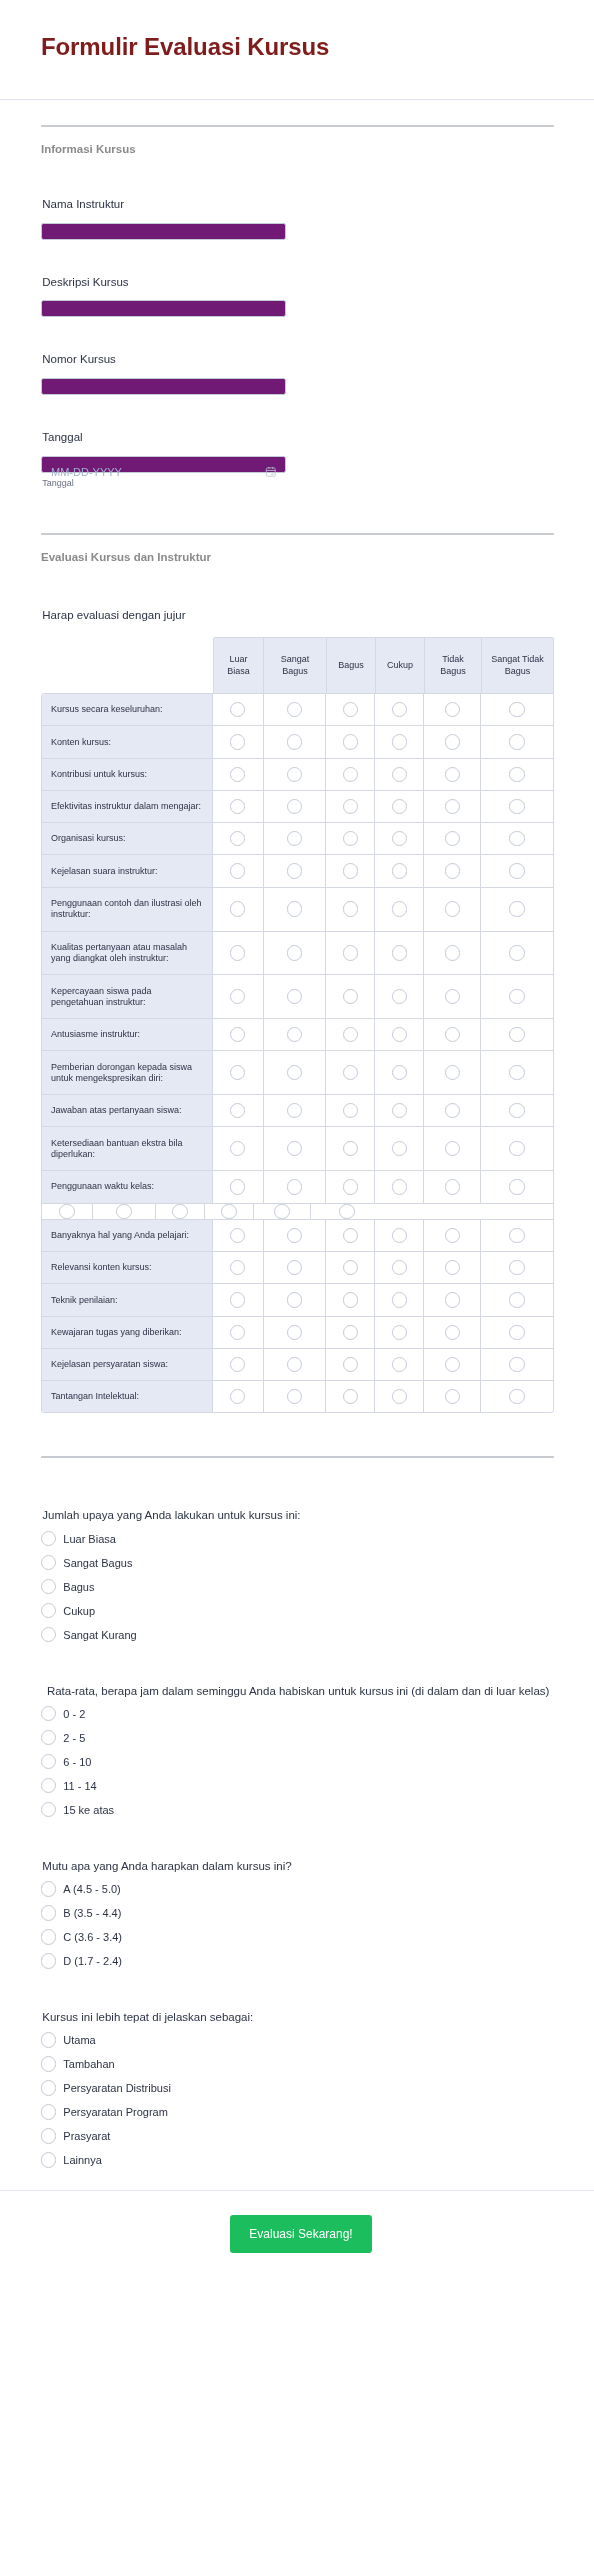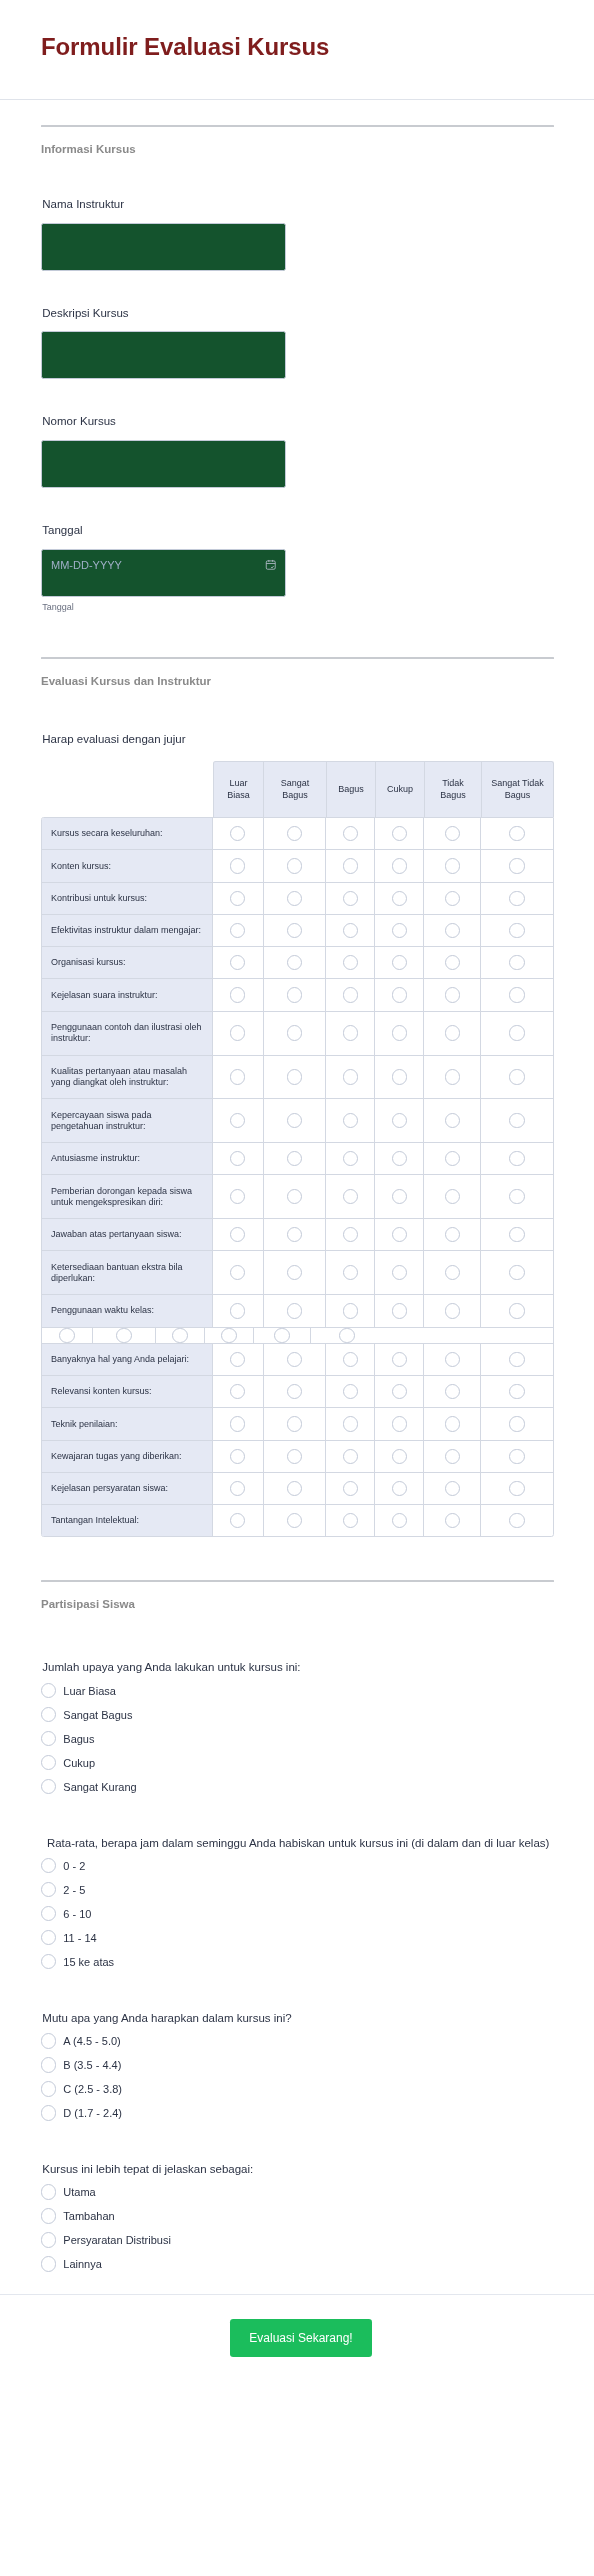--- a/index.html
+++ b/index.html
@@ -4,21 +4,21 @@
 <style>
   * { box-sizing: border-box; margin: 0; padding: 0; }
   html, body { width: 595px; background: #ffffff; }
   body { font-family: "Liberation Sans", "DejaVu Sans", sans-serif; color: #2c3345; }
   .header { height: 100px; border-bottom: 0.6px solid #dfe3ea; position: relative; }
   .title { position: absolute; left: 41px; top: 33px; font-size: 24px; font-weight: bold; color: #7f1d1d; letter-spacing: -0.1px; }
   .section { position: relative; padding: 0 41px; }
   .divider { height: 1.9px; background: #c8cbd0; border-radius: 0.6px; }
   .section-heading { font-size: 11.5px; font-weight: bold; color: #8a8a8a; margin-top: 16.6px; }
   .field-label { font-size: 11.5px; color: #2c3345; }
-  .text-input { display: block; width: 245px; height: 48px; border: 0.6px solid #c3cad8; border-radius: 2.6px; background: #14532d; margin-top: 12.8px; position: relative; }
+  .text-input { display: block; width: 245px; height: 17px; border: 0.6px solid #c3cad8; border-radius: 2.6px; background: #701a75; margin-top: 12.8px; position: relative; }
   .date-input .ph { position: absolute; left: 9px; top: 9px; font-size: 11px; color: #a0b0c8; }
   .date-input .cal { position: absolute; right: 9px; top: 9px; width: 11.5px; height: 11.5px; }
   .sublabel { font-size: 9px; color: #6a7080; margin-top: 5.1px; }
   
   .matrix { margin-top: 16.6px; }
   .mrow { display: flex; }
   .mhead { height: 56px; }
   .mhead .corner { width: 172px; }
   .mhead .hcell { background: #e5e9f4; border-top: 0.6px solid #d3d8e2; border-right: 0.6px solid #d3d8e2; display: flex; align-items: center; justify-content: center; text-align: center; font-size: 9px; line-height: 11.5px; color: #2c3345; padding: 0 3.8px; }
   .mhead .hcell.first { border-left: 0.6px solid #d3d8e2; border-top-left-radius: 2.6px; }
@@ -537,21 +537,20 @@
           <div class="rcell c5">
             <span class="radio"></span>
           </div>
         </div>
       </div>
   </div>
 </div>
 
 <div class="section" style="padding-top:43px;">
   <div class="divider"></div>
-  <h2 class="section-heading" style="margin-top:16px;">Partisipasi Siswa</h2>
 
   <div style="margin-top:49px;">
     <div class="q-label">Jumlah upaya yang Anda lakukan untuk kursus ini:</div>
     <div class="options" style="margin-top:3.2px;">
         <div class="opt">
           <span class="radio"></span>
           <span class="opt-label">Luar Biasa</span>
         </div>
         <div class="opt">
           <span class="radio"></span>
@@ -604,21 +603,21 @@
         <div class="opt">
           <span class="radio"></span>
           <span class="opt-label">A (4.5 - 5.0)</span>
         </div>
         <div class="opt">
           <span class="radio"></span>
           <span class="opt-label">B (3.5 - 4.4)</span>
         </div>
         <div class="opt">
           <span class="radio"></span>
-          <span class="opt-label">C (2.5 - 3.8)</span>
+          <span class="opt-label">C (3.6 - 3.4)</span>
         </div>
         <div class="opt">
           <span class="radio"></span>
           <span class="opt-label">D (1.7 - 2.4)</span>
         </div>
       </div>
   </div>
 
   <div style="margin-top:36px; padding-bottom:18px;">
     <div class="q-label">Kursus ini lebih tepat di jelaskan sebagai:</div>
@@ -630,20 +629,28 @@
         <div class="opt">
           <span class="radio"></span>
           <span class="opt-label">Tambahan</span>
         </div>
         <div class="opt">
           <span class="radio"></span>
           <span class="opt-label">Persyaratan Distribusi</span>
         </div>
         <div class="opt">
           <span class="radio"></span>
+          <span class="opt-label">Persyaratan Program</span>
+        </div>
+        <div class="opt">
+          <span class="radio"></span>
+          <span class="opt-label">Prasyarat</span>
+        </div>
+        <div class="opt">
+          <span class="radio"></span>
           <span class="opt-label">Lainnya</span>
         </div>
       </div>
   </div>
 </div>
 
 <div class="footer">
   <button class="submit">Evaluasi Sekarang!</button>
 </div>
 

